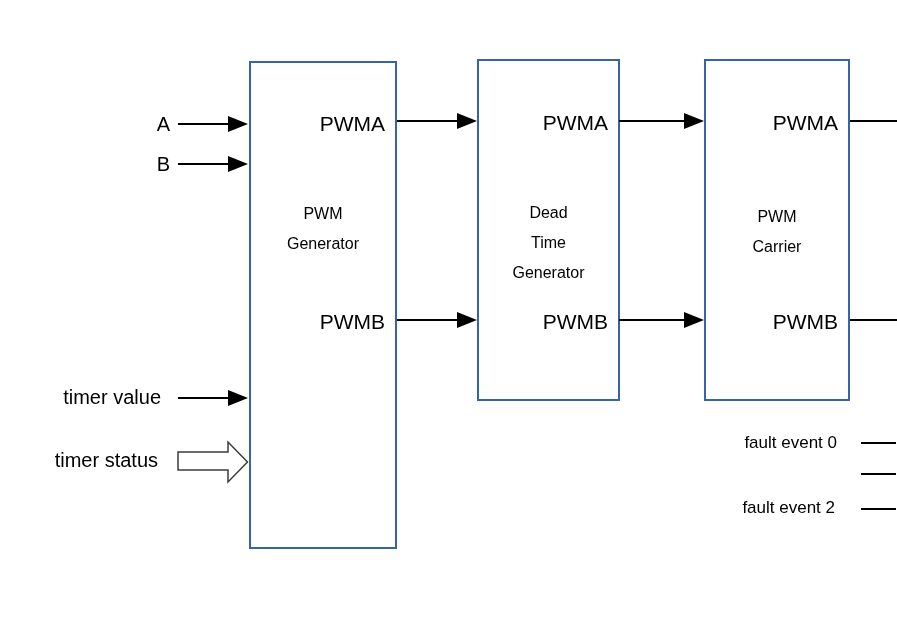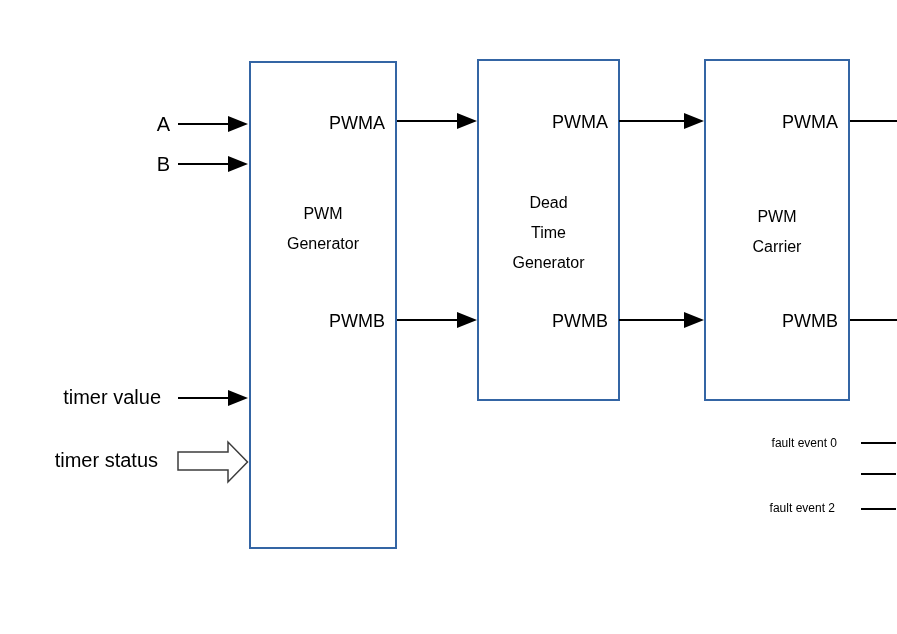--- a/index.html
+++ b/index.html
@@ -27,33 +27,33 @@
     left: 0;
     right: 0;
     text-align: center;
     font-size: 16px;
     line-height: 30px;
     white-space: pre-line;
   }
   .port-label {
     position: absolute;
     right: 10px;
-    font-size: 18px;
+    font-size: 21px;
     line-height: 21px;
     text-align: right;
   }
   .side-label {
     position: absolute;
     font-size: 20px;
     line-height: 22px;
     text-align: right;
   }
   .fault-label {
     position: absolute;
-    font-size: 12px;
+    font-size: 17px;
     line-height: 22px;
     text-align: right;
   }
   .arrow {
     position: absolute;
     height: 16px;
   }
   .arrow .shaft {
     position: absolute;
     left: 0;
@@ -88,21 +88,21 @@
 <div class="canvas">
 
   <div class="block" id="block-pwm-generator">
     <div class="block-title" style="top:136px;">PWM
 Generator</div>
     <div class="port-label" style="top:50px;">PWMA</div>
     <div class="port-label" style="top:248px;">PWMB</div>
   </div>
 
   <div class="block" id="block-dead-time">
-    <div class="block-title" style="top:127px;">Dead
+    <div class="block-title" style="top:137px;">Dead
 Time
 Generator</div>
     <div class="port-label" style="top:51px;">PWMA</div>
     <div class="port-label" style="top:250px;">PWMB</div>
   </div>
 
   <div class="block" id="block-pwm-carrier">
     <div class="block-title" style="top:141px;">PWM
 Carrier</div>
     <div class="port-label" style="top:51px;">PWMA</div>

